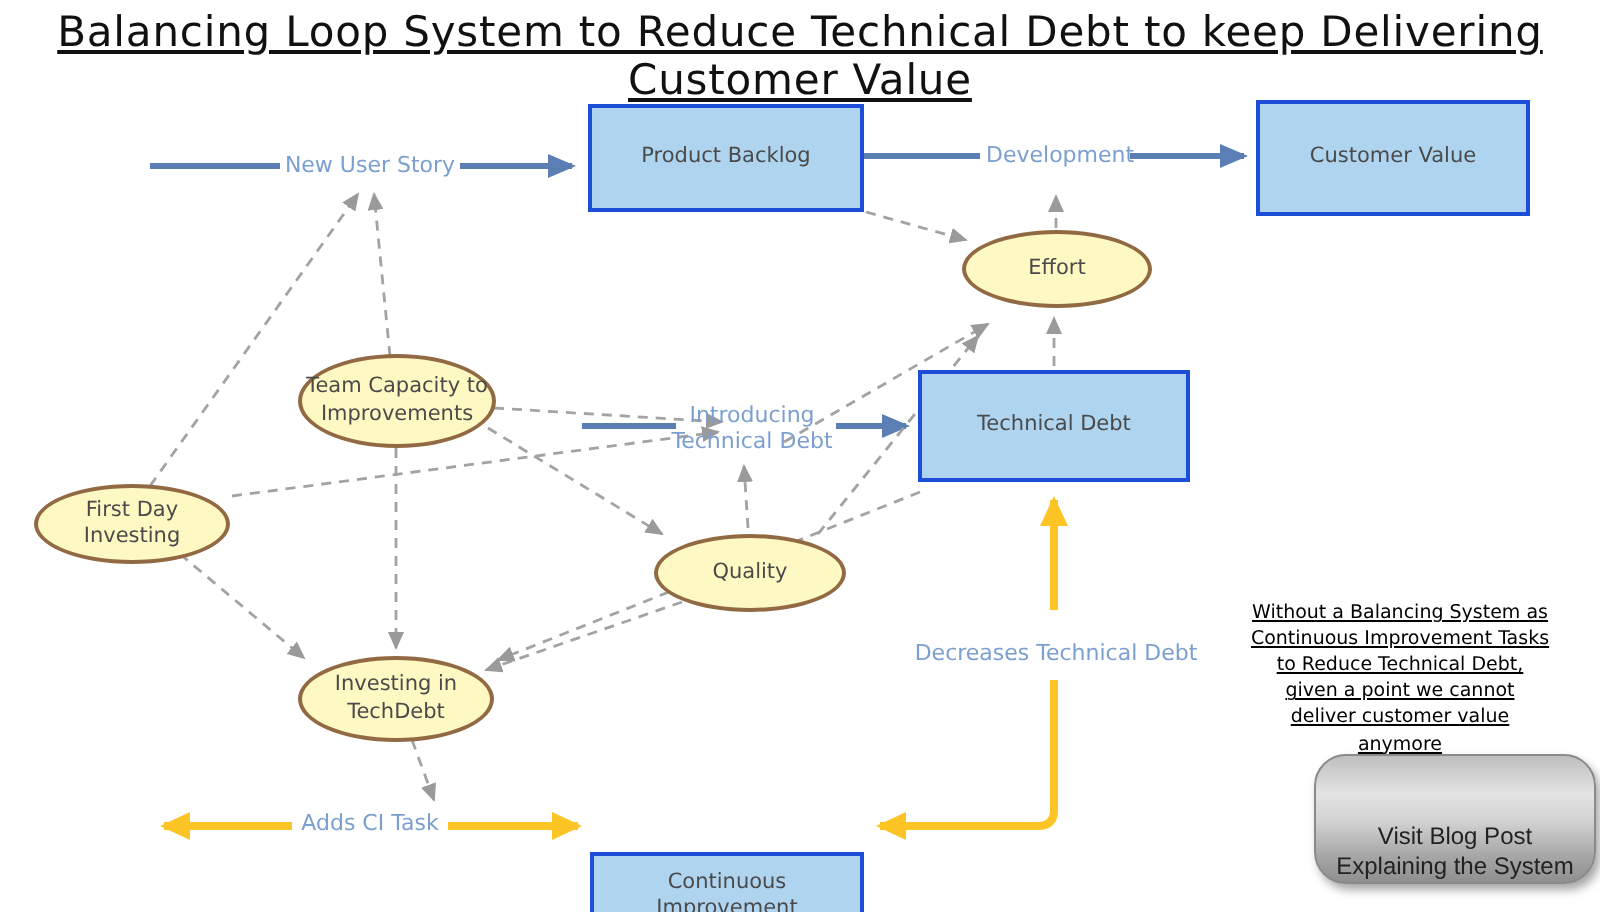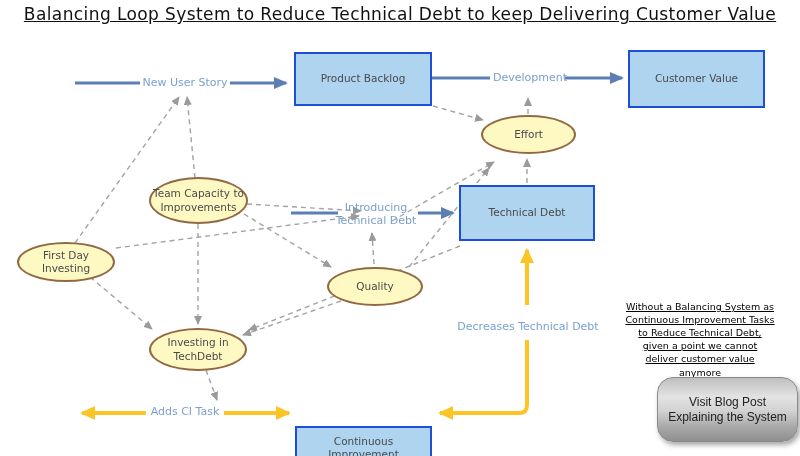--- a/index.html
+++ b/index.html
@@ -1,35 +1,35 @@
 <!DOCTYPE html>
 <html><head>
 <meta charset="utf-8">
 <style>
   html,body{margin:0;padding:0;background:#fff;}
   .stage{position:relative;width:800px;height:456px;background:#ffffff;
          font-family:"DejaVu Sans",sans-serif;overflow:hidden;}
   .connectors{position:absolute;left:0;top:0;width:800px;height:456px;}
   .title{position:absolute;left:0;top:4px;width:800px;text-align:center;
-         font-size:17px;letter-spacing:.4px;color:#111;
+         font-size:21px;letter-spacing:.4px;color:#111;
          text-decoration:underline;font-weight:500;}
   .node{position:absolute;display:flex;align-items:center;justify-content:center;
         text-align:center;font-size:10.5px;color:#4a4a4a;line-height:1.25;
         box-sizing:border-box;}
   .box{background:#aed4f0;border:2px solid #1d4ed8;}
   .ell{background:#fef9c3;border:2px solid #916a43;border-radius:50%;}
   .elabel{position:absolute;color:#7ba0cf;font-size:11px;line-height:1.15;
           text-align:center;}
   .note{position:absolute;left:625px;top:300px;width:150px;text-align:center;
         font-size:9.5px;line-height:1.38;color:#000;text-decoration:underline;}
   .blog-btn{position:absolute;left:657px;top:377px;width:131px;height:63px;
         border-radius:16px;border:1px solid #8a8a8a;cursor:pointer;
         background:linear-gradient(180deg,#bfbfbf 0%,#e3e3e3 30%,#d2d2d2 52%,#a8a8a8 78%,#8f8f8f 100%);
         box-shadow:2px 3px 5px rgba(0,0,0,.35);
-        display:flex;align-items:center;justify-content:center;text-align:center;
+        display:flex;align-items:flex-end;justify-content:center;text-align:center;
         font-family:"Liberation Sans",sans-serif;font-size:12px;line-height:1.25;
         color:#222;padding:0 4px;}
 </style>
 </head>
 <body>
 
 <div class="stage">
 
   <svg class="connectors" viewBox="0 0 800 456" xmlns="http://www.w3.org/2000/svg">
     <defs>

